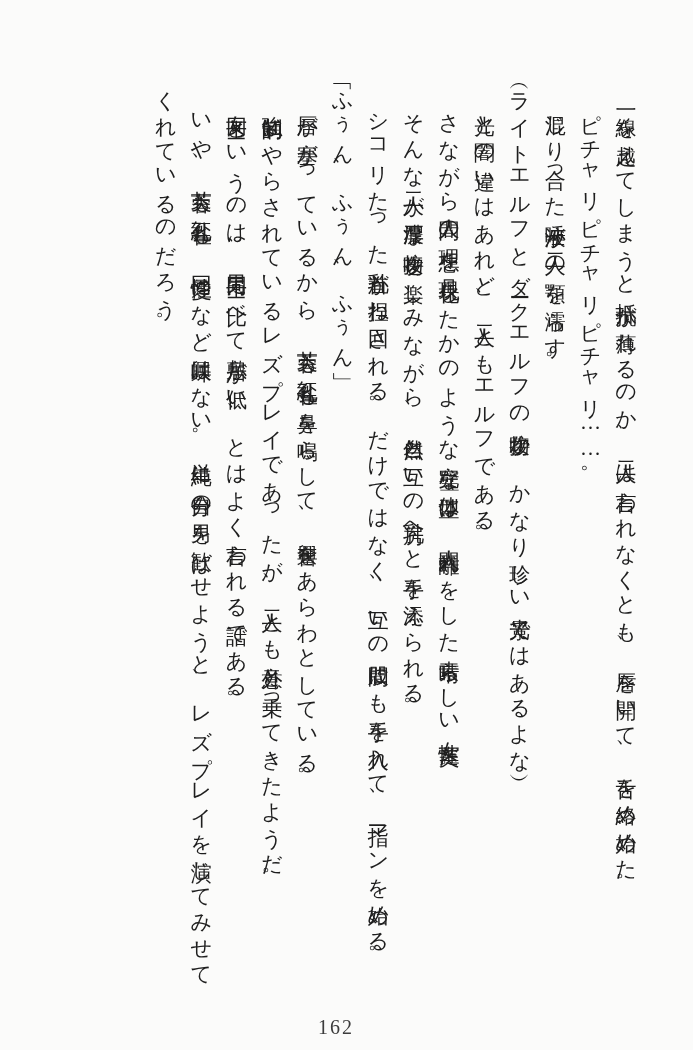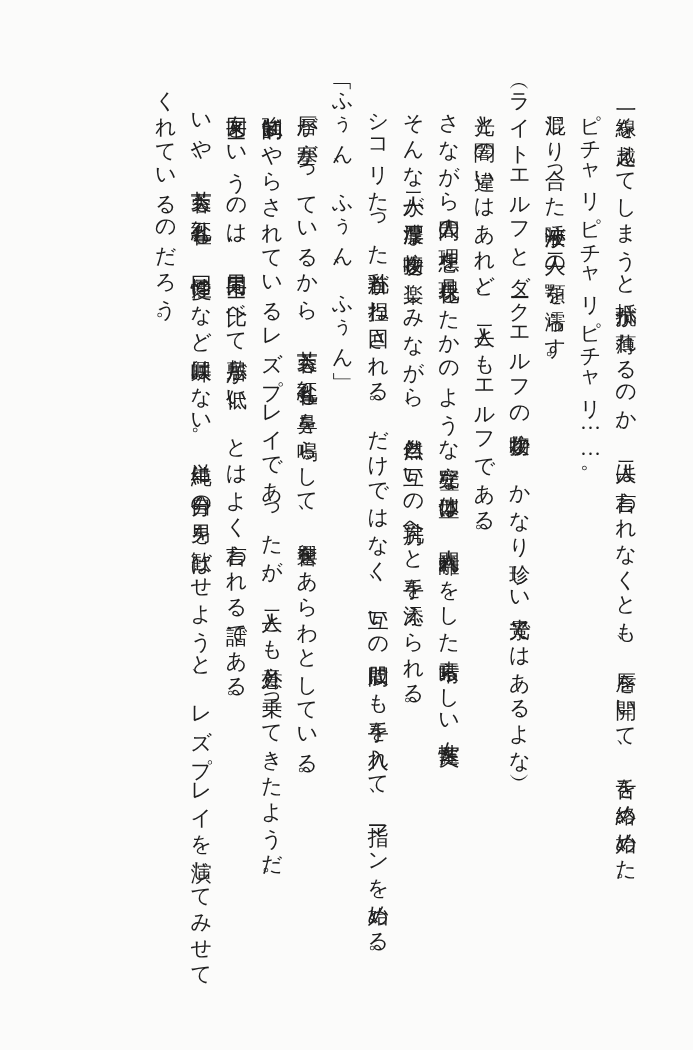--- a/index.html
+++ b/index.html
@@ -63,13 +63,14 @@
       <p class="indent">光と闇の違いはあれど、二人ともエルフである。</p>
       <p class="indent">さながら人間の理想を具現化したかのような完璧な体型は、人間離れをした素晴らしい女性美だ。</p>
       <p class="indent">そんな二人が濃厚な接吻を楽しみながら、自然と互いの乳房へと手を添えられる。</p>
       <p class="indent">シコリたった乳首が捏ね回される。だけではなく、互いの股間にも手を入れて、指マンを始める。</p>
       <p>「ふぅん、ふぅん、ふぅん」</p>
       <p class="indent">唇が塞がっているから、芙蓉も紅孔雀も鼻を鳴らして、興奮をあらわとしている。</p>
       <p class="indent">強制的にやらされているレズプレイであったが、二人とも意外と乗ってきたようだ。</p>
       <p class="indent">女同士というのは、男同士に比べて敷居が低い、とはよく言われる話である。</p>
       <p class="indent">いや、芙蓉も紅孔雀も、同性愛になど興味はない。単純に自分の男を歓ばせようと、レズプレイを演じてみせてくれているのだろう。</p>
     </div>
+  <div class="page-number">162</div>
 </div>
 
 </body></html>

